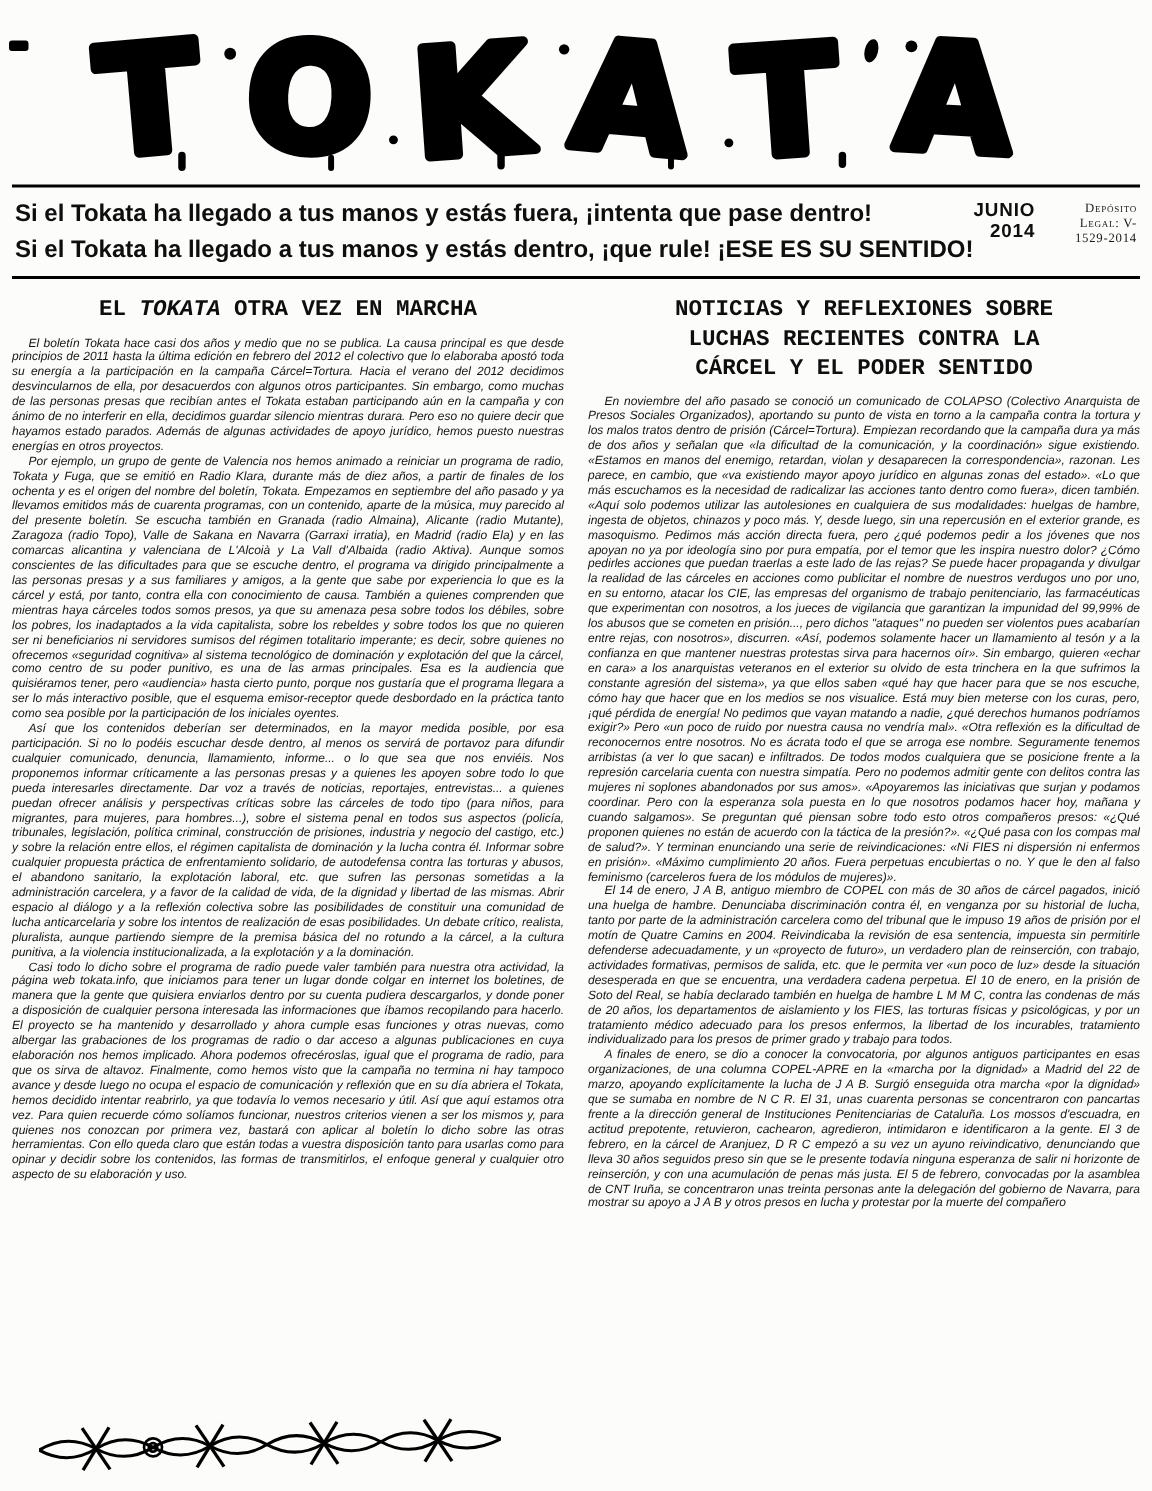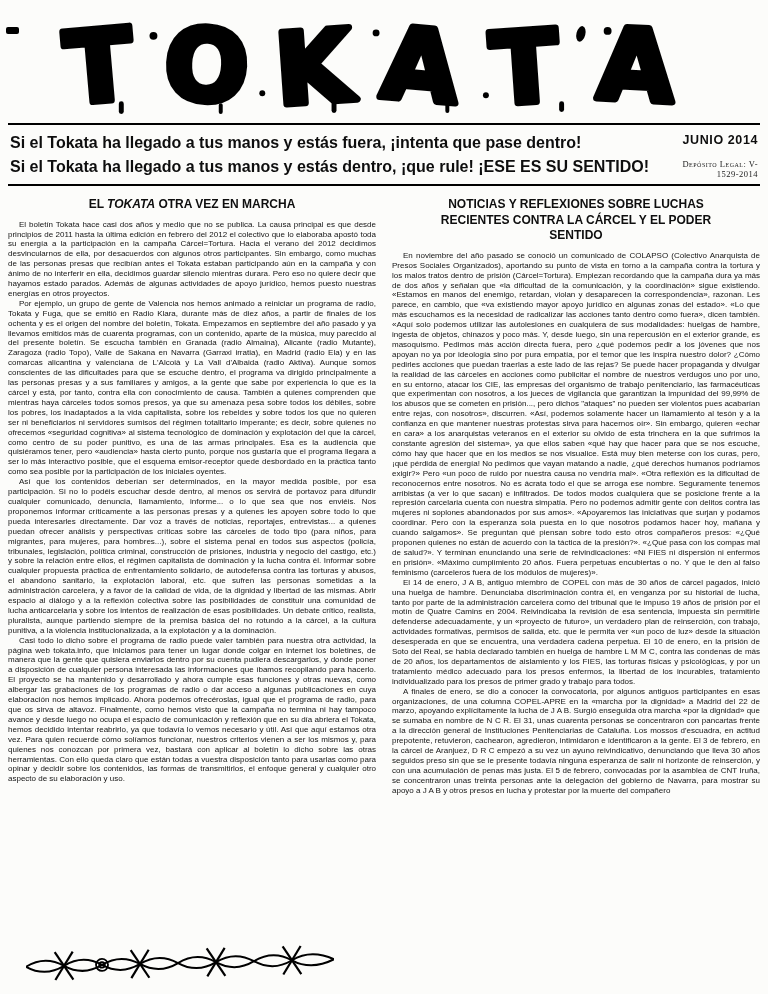--- a/index.html
+++ b/index.html
@@ -19,36 +19,37 @@
     fill:#000; stroke:#000; stroke-width:7; paint-order:stroke; stroke-linejoin:round;
   }
   .subtitle{ font-size:23px; font-weight:bold; letter-spacing:.4px; margin-top:1px; }
 
   .rule{ border:none; border-top:2px solid #000; margin:7px 0 0; }
   .rule2{ border:none; border-top:2px solid #000; margin:3px 0 0; }
 
   
   .header-strip{ display:flex; justify-content:space-between; padding:6px 2px 2px; }
   .motto p{ font-size:16px; font-weight:bold; line-height:1.5; white-space:nowrap; }
-  .issue{ display:flex; flex-direction:column; justify-content:space-between; text-align:right; padding-top:2px; }
+  .issue{ display:flex; justify-content:space-between; text-align:right; padding-top:2px; }
   .issue-date{ font-size:12.5px; font-weight:bold; letter-spacing:.6px; }
   .legal{ font-family:"Liberation Serif", serif; font-variant:small-caps; font-size:8.5px; letter-spacing:.5px; color:#1a1a1a;margin-left:16px; }
 
   
   .columns{ display:flex; gap:16px; padding-top:4px; align-items:flex-start; }
   .col{ flex:1 1 0; min-width:0; }
   .article-title{
-    font-size:12px; font-weight:bold; text-align:center; line-height:1.3;
+    font-size:15px; font-weight:bold; text-align:center; line-height:1.3;
     margin:7px auto 7px;
+    font-family:Liberation Mono, monospace;
   }
   .article-title .emph{ font-style:italic; }
   .title-narrow{ max-width:286px; }
   .para{
     font-size:8px; line-height:1.24; text-align:justify; text-indent:11px;
-    color:#141414; hyphens:auto;
+    color:#141414; hyphens:auto;font-style:italic;
   }
 
   
   .wire{ position:absolute; left:26px; top:942px; width:308px; height:42px; transform:rotate(-1.4deg); }
   .wire path, .wire circle, .wire line{ stroke:#000; fill:none; }
 </style>
 </head>
 <body>
 
 <div class="page">

